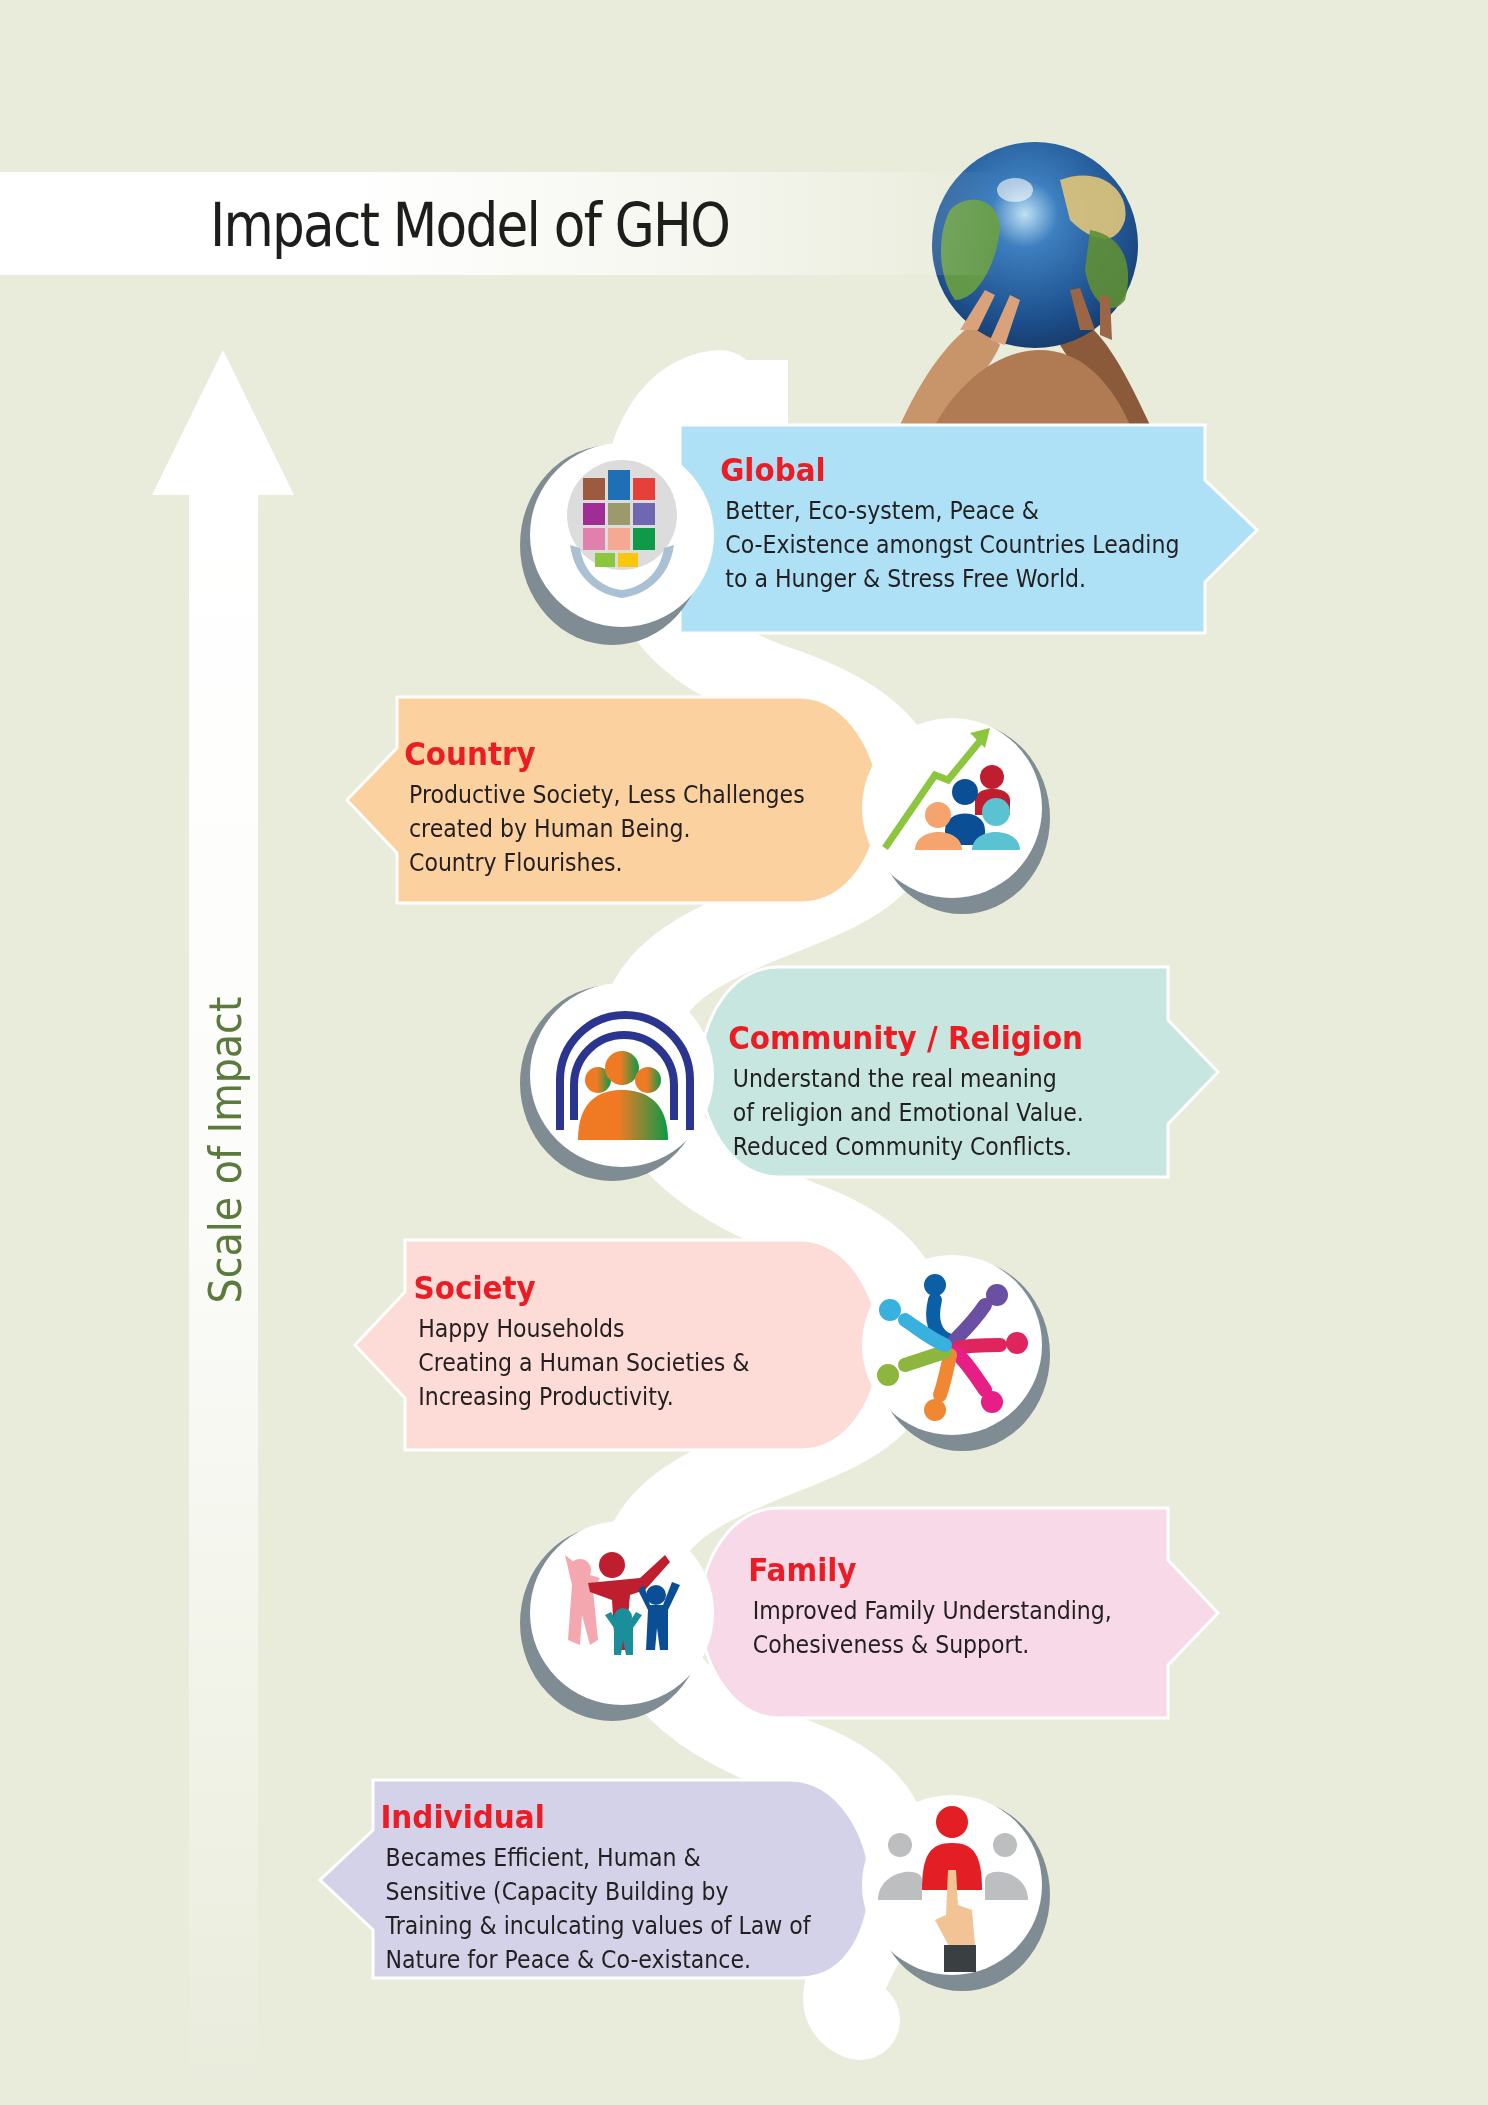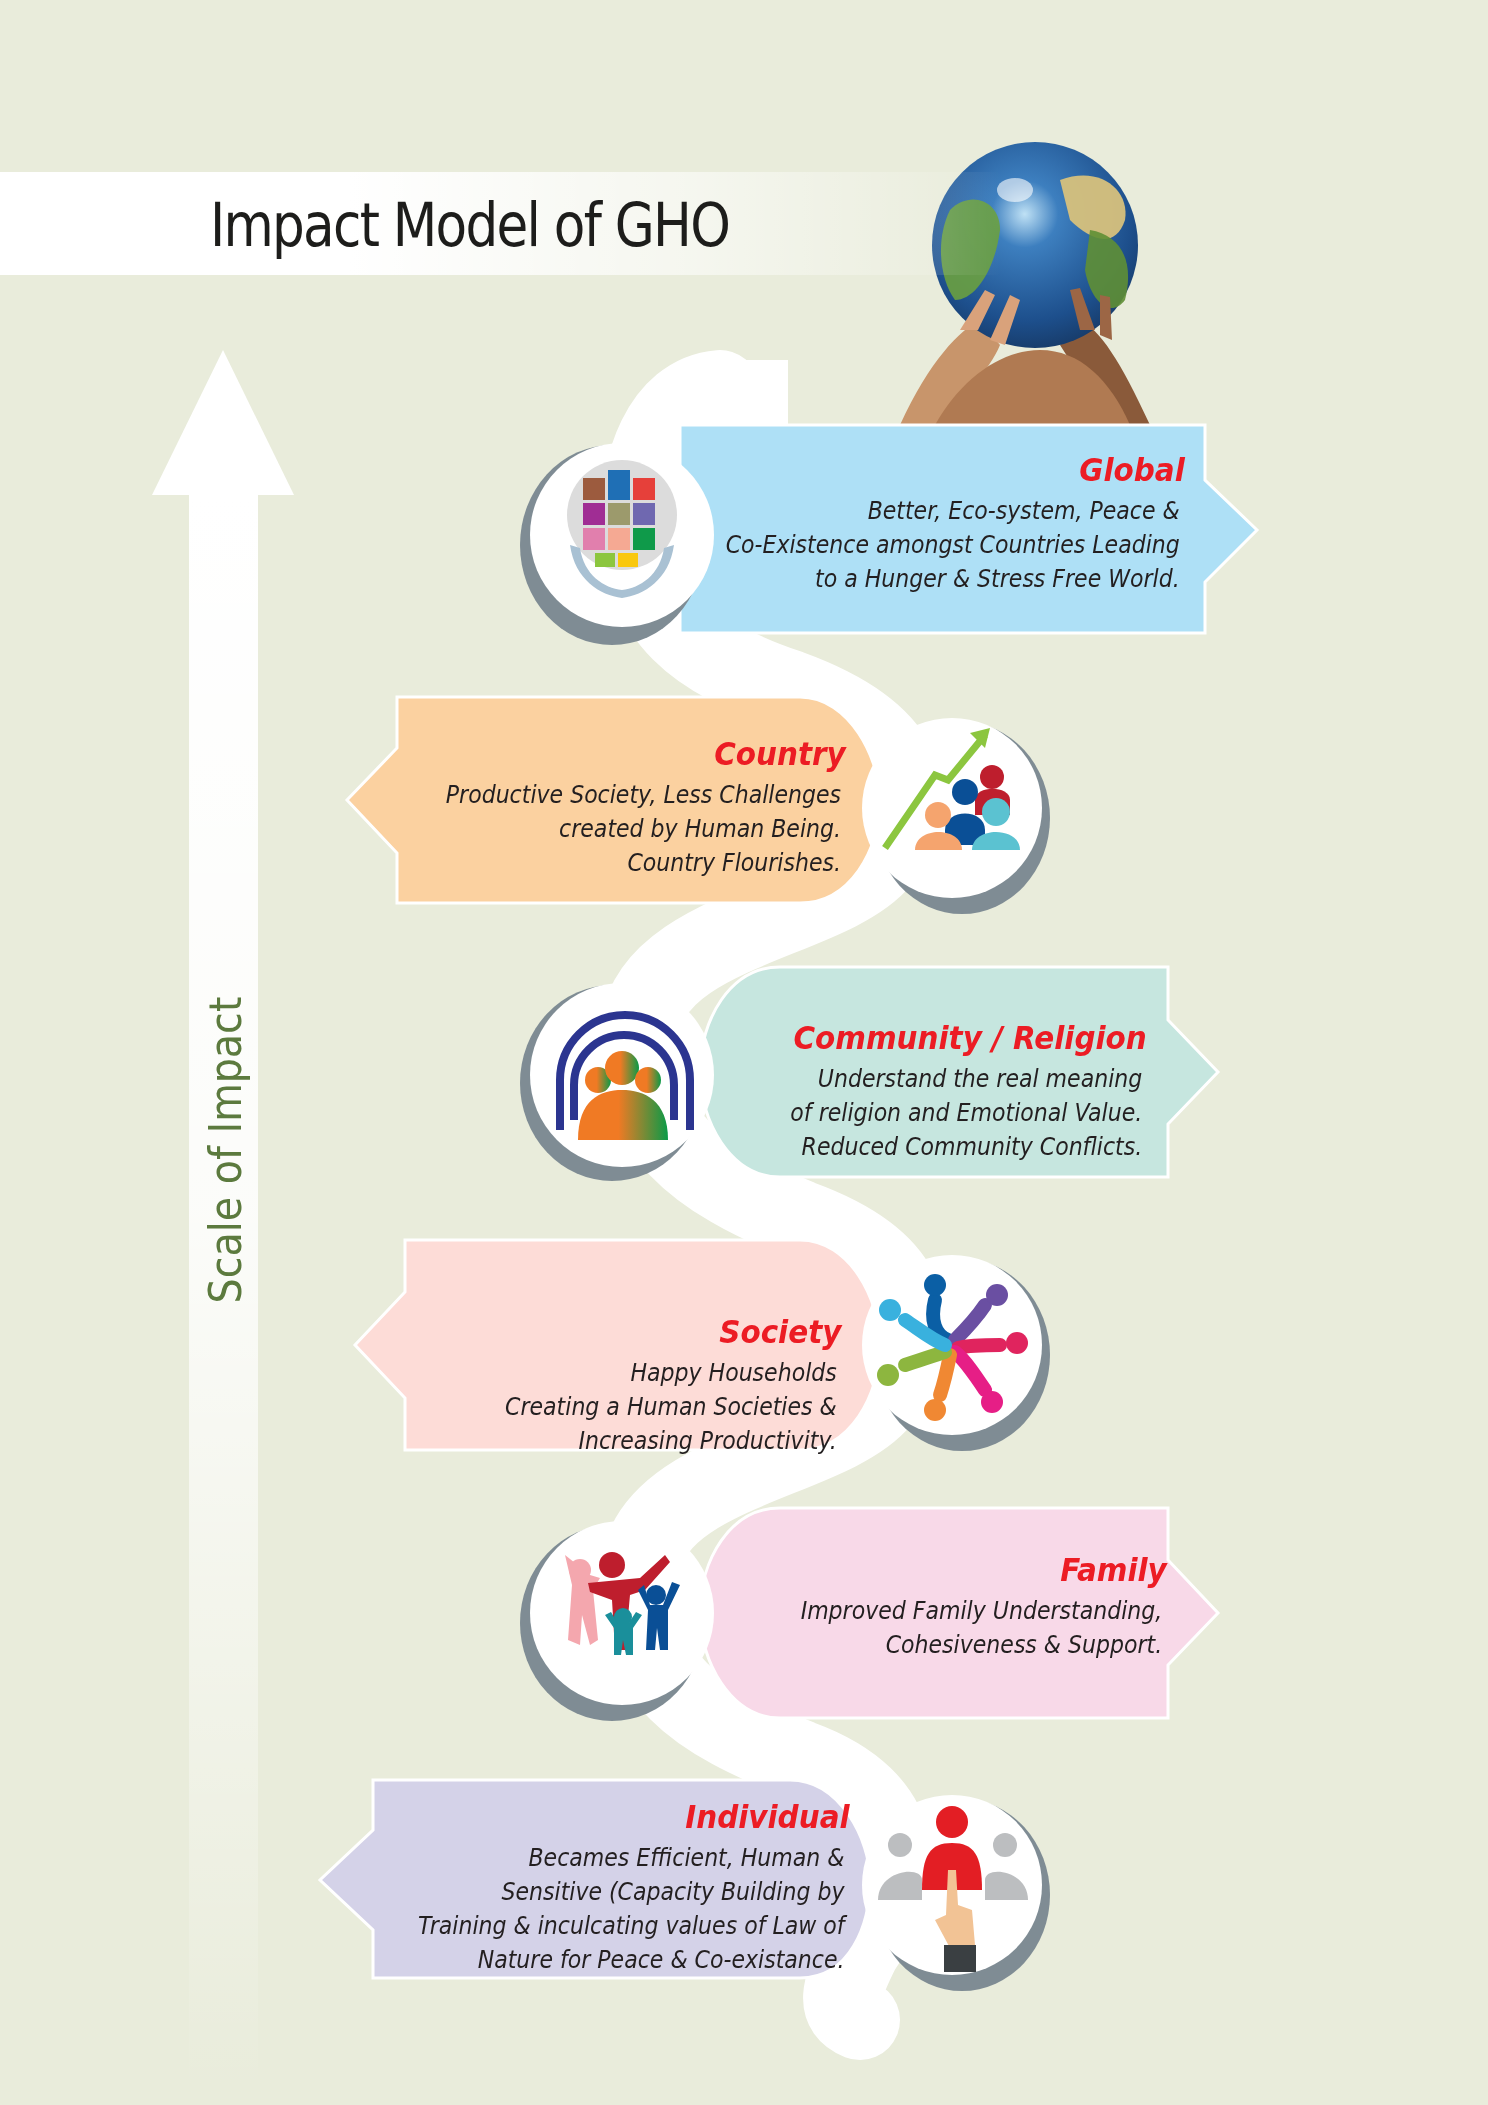--- a/index.html
+++ b/index.html
@@ -17,23 +17,22 @@
     position:absolute; left:210px; top:190px; font-size:60px; color:#1d1d1b;
     font-family:"DejaVu Sans", sans-serif; letter-spacing:-2px;
     transform:scaleX(0.86); transform-origin:left top; white-space:nowrap;
   }
   .scale-label {
     position:absolute; left:225px; top:1150px; font-size:44px; color:#5c7a3e;
     font-family:"DejaVu Sans", sans-serif;
     transform:translate(-50%,-50%) rotate(-90deg) scaleX(0.9); white-space:nowrap;
   }
   .box-text {
-    position:absolute; text-align:right; color:#231f20;
+    position:absolute; text-align:left; color:#231f20;
     font-family:"DejaVu Sans", sans-serif;
-    font-style:italic;
   }
   .box-text .h {
     display:block; color:#ec1c24; font-weight:bold; font-size:32px;
     line-height:40px; margin-bottom:4px; transform:scaleX(0.92);
   }
   .box-text .d {
     display:block; font-size:24.5px; line-height:34px; white-space:pre-line;
     transform:scaleX(0.9);
   }
 </style>
@@ -213,21 +212,21 @@
 Country Flourishes.</span>
 </div>
 
 <div class="box-text" style="left:710px; top:1018px; width:455px;">
   <span class="h">Community / Religion</span>
   <span class="d">Understand the real meaning
 of religion and Emotional Value.
 Reduced Community Conflicts.</span>
 </div>
 
-<div class="box-text" style="left:395px; top:1268px; width:465px;margin-top:44px;">
+<div class="box-text" style="left:395px; top:1268px; width:465px;">
   <span class="h">Society</span>
   <span class="d">Happy Households
 Creating a Human Societies &amp;
 Increasing Productivity.</span>
 </div>
 
 <div class="box-text" style="left:730px; top:1550px; width:455px;">
   <span class="h">Family</span>
   <span class="d">Improved Family Understanding,
 Cohesiveness &amp; Support.</span>

